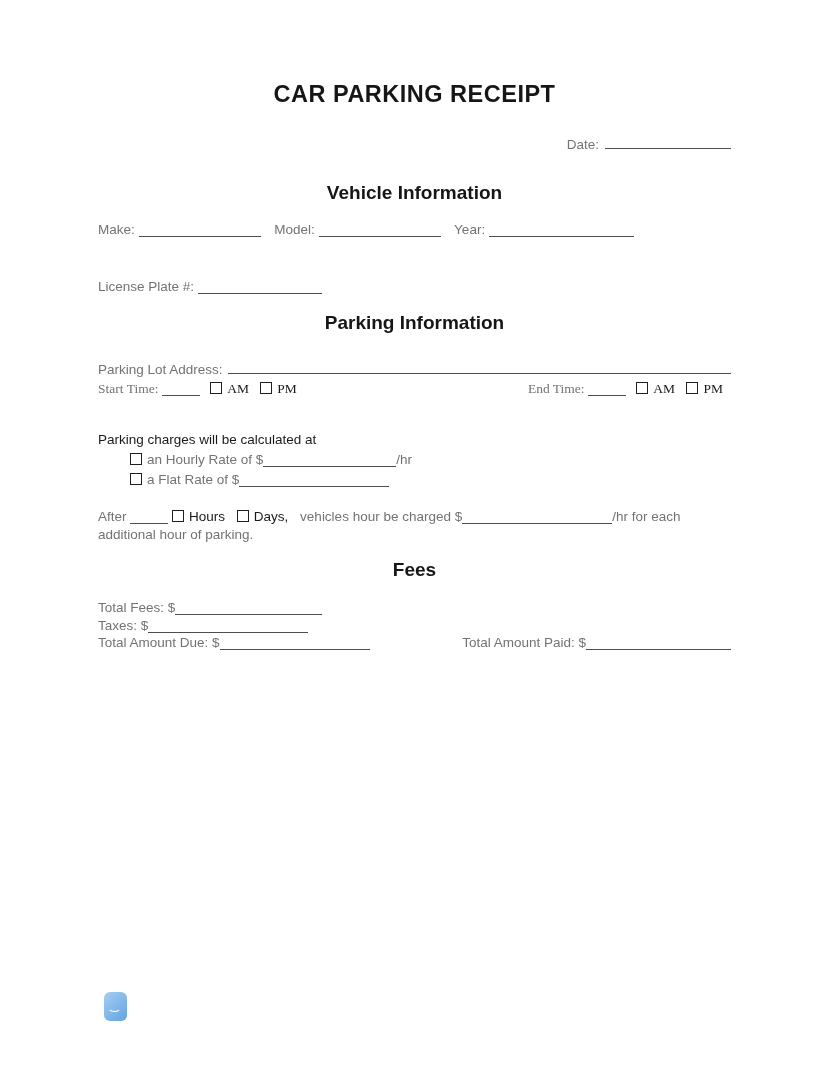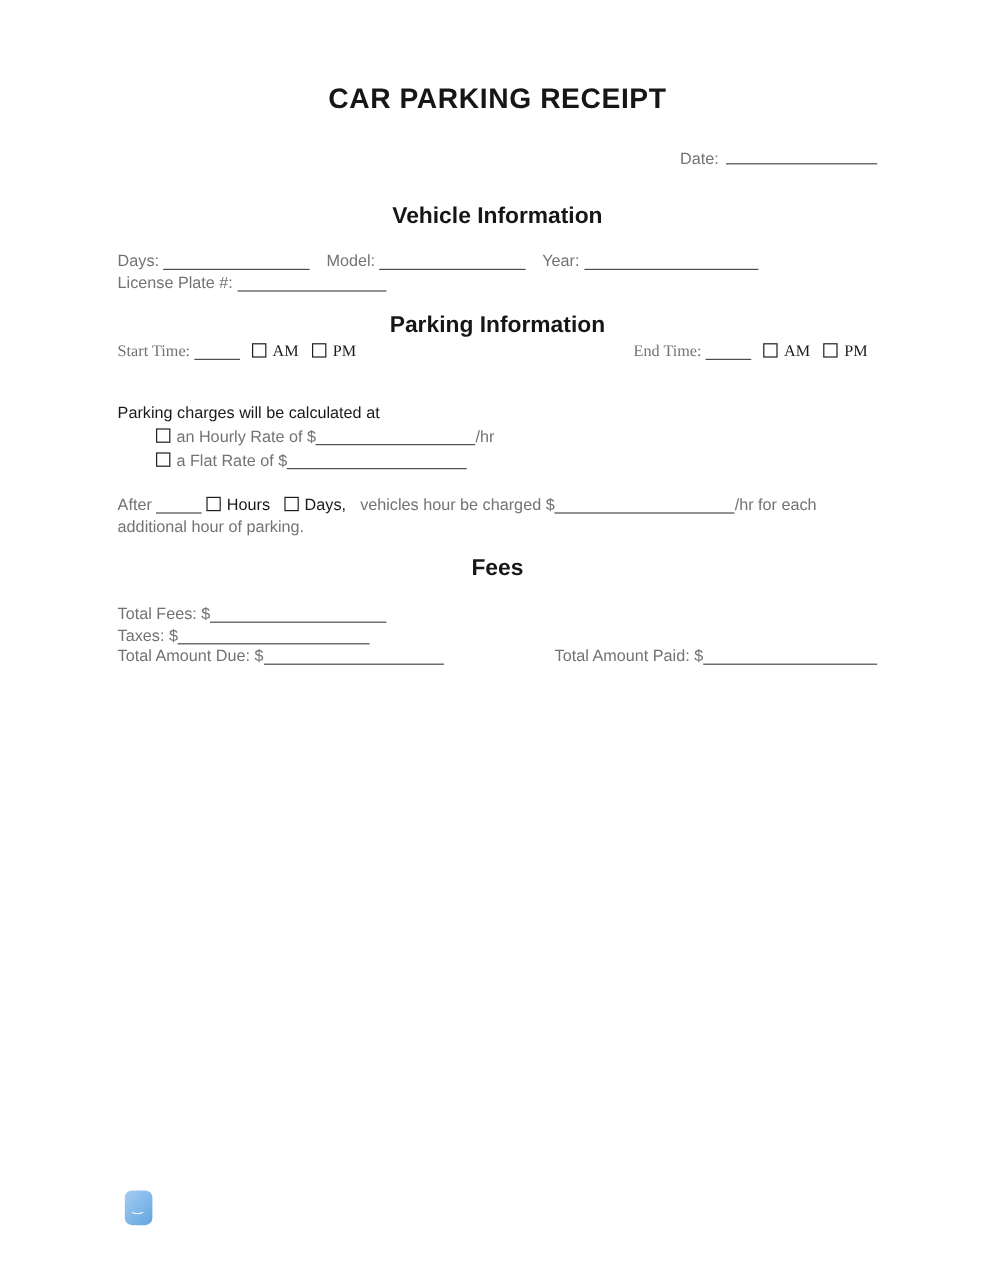--- a/index.html
+++ b/index.html
@@ -1,34 +1,34 @@
 <!DOCTYPE html>
 <html><head>
 <meta charset="utf-8">
 <style>
   html,body{margin:0;padding:0;background:#ffffff;}
   body{
     width:828px;height:1069px;position:relative;overflow:hidden;
     font-family:"Liberation Sans","DejaVu Sans",sans-serif;
     color:#1a1a1a;font-size:13.5px;line-height:18px;
   }
-  .page{position:absolute;left:98px;top:4px;width:633px;padding-top:64px;}
+  .page{position:absolute;left:98px;top:16px;width:633px;padding-top:64px;}
   h1{
     margin:0;text-align:center;font-size:23.5px;line-height:28px;
     font-weight:bold;letter-spacing:.5px;color:#161616;
   }
   h2{
     margin:0;text-align:center;font-size:19px;line-height:25px;
     font-weight:bold;color:#161616;
   }
   .date-row{margin-top:28px;height:18px;display:flex;justify-content:flex-end;align-items:baseline;}
   .h-vehicle{margin-top:26px;}
   .row{white-space:nowrap;}
   .make-row{margin-top:16px;height:18px;}
-  .license-row{height:18px;}
+  .license-row{height:18px;margin-top:39px;}
   .h-parking{margin-top:14px;}
   .addr-row{margin-top:26px;height:19px;display:flex;align-items:baseline;}
   .time-row{height:19px;display:flex;justify-content:space-between;align-items:flex-start;font-family:Liberation Serif, serif;}
   .charges-intro{margin-top:32px;height:20px;}
   .opt-row{height:20px;padding-left:32px;}
   .after-block{margin-top:17px;line-height:18px;}
   .h-fees{margin-top:13px;}
   .fees-block{margin-top:17px;}
   .fees-row{height:17.5px;}
   .due-row{display:flex;align-items:flex-end;}
@@ -78,34 +78,38 @@
   <h1>CAR PARKING RECEIPT</h1>
 
   <div class="date-row">
     <span class="lbl">Date:</span>
     <span class="blank b-date"></span>
   </div>
 
   <h2 class="h-vehicle">Vehicle Information</h2>
 
   <div class="row make-row">
-    <span class="lbl">Days:</span>
+    <span class="lbl">Make:</span>
     <span class="blank b-make"></span>
     <span class="lbl">Model:</span>
     <span class="blank b-model"></span>
     <span class="lbl">Year:</span>
     <span class="blank b-year"></span>
   </div>
   <div class="row license-row">
     <span class="lbl">License Plate #:</span>
     <span class="blank b-license"></span>
   </div>
 
   <h2 class="h-parking">Parking Information</h2>
 
+  <div class="addr-row">
+    <span class="lbl">Parking Lot Address:</span>
+    <span class="blank b-addr"></span>
+  </div>
 
   <div class="time-row">
     <span>
       <span class="lbl">Start Time:</span>
       <span class="blank b-time"></span>
       <span class="cb"></span><span class="cblbl">AM</span>
       <span class="cb"></span><span class="cblbl">PM</span>
     </span>
     <span>
       <span class="lbl">End Time:</span>

